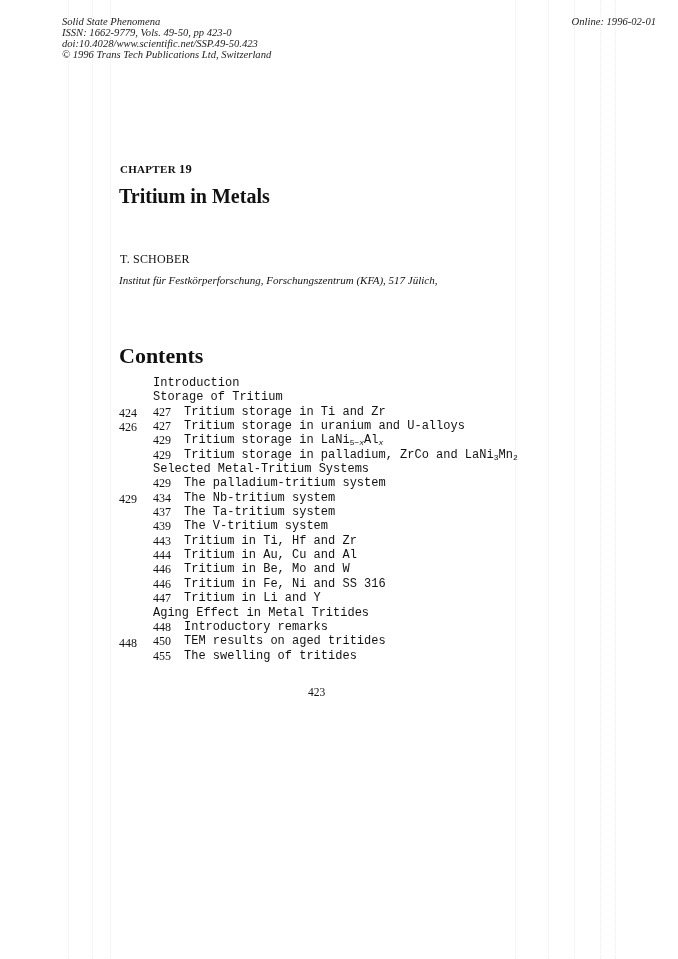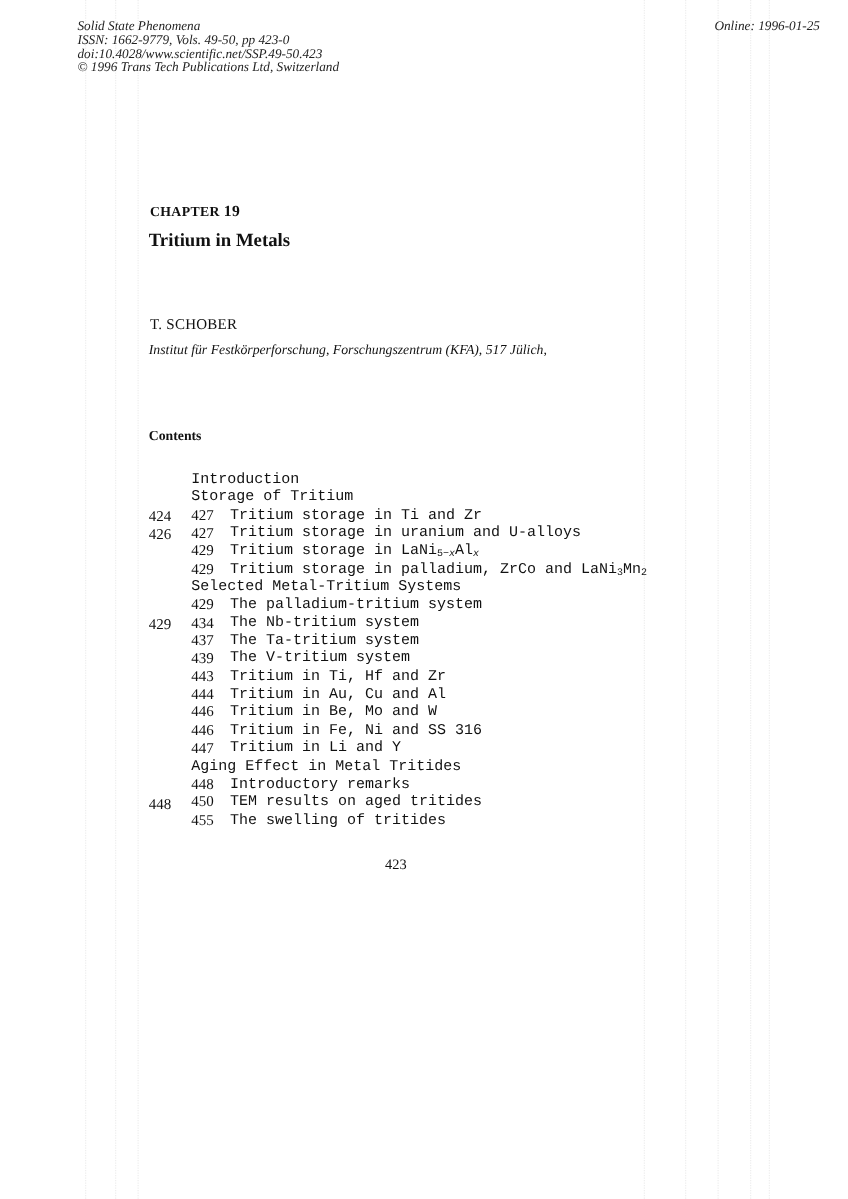--- a/index.html
+++ b/index.html
@@ -3,24 +3,24 @@
 <meta charset="utf-8">
 <style>
   html, body { margin:0; padding:0; background:#fff; }
   body { width:678px; height:959px; position:relative; overflow:hidden; font-family:"Liberation Serif", serif; color:#111; }
   .wm { position:absolute; top:0; bottom:0; width:0; border-left:1px dotted #eee; }
   .hdr { position:absolute; font-style:italic; font-size:10.6px; line-height:11px; color:#222; }
   #hdr-left { left:62px; top:16px; }
   #hdr-right { right:22px; top:16px; }
   #chapter-label { position:absolute; left:120px; top:162px; font-size:11px; font-weight:bold; letter-spacing:0.3px; }
   #chapter-label .num { font-size:12.5px; }
-  #title { position:absolute; left:119px; top:185px; font-size:15px; font-weight:bold; }
+  #title { position:absolute; left:119px; top:185px; font-size:20px; font-weight:bold; }
   #author { position:absolute; left:120px; top:252px; font-size:12px; letter-spacing:0.2px; }
   #affil { position:absolute; left:119px; top:273px; font-size:11px; font-style:italic; line-height:15px;font-family:Liberation Serif, serif; }
-  #contents-title { position:absolute; left:119px; top:343px; font-size:11px; font-weight:bold; }
+  #contents-title { position:absolute; left:119px; top:343px; font-size:22px; font-weight:bold; }
   #toc { position:absolute; left:119px; top:376px; font-size:12px; line-height:14.35px; }
   .toc-row { position:relative; height:14.35px; white-space:nowrap; }
   .toc-row .pg { position:absolute; }
   .toc-row .ttl { position:absolute;font-family:Liberation Mono, monospace; }
   .lvl0 .pg { left:0;margin-top:30px; } .lvl0 .ttl { left:34px; }
   .lvl1 .pg { left:34px; } .lvl1 .ttl { left:65px; }
   sub { font-size:8px; vertical-align:-2px; line-height:0; }
   #page-num { position:absolute; left:308px; top:686px; font-size:11.5px; }
 </style>
 </head>
@@ -34,21 +34,21 @@
 <div class="wm" style="left:574px"></div>
 <div class="wm" style="left:600px"></div>
 <div class="wm" style="left:615px"></div>
 
 <div id="hdr-left" class="hdr">
   <div>Solid State Phenomena</div>
   <div>ISSN: 1662-9779, Vols. 49-50, pp 423-0</div>
   <div>doi:10.4028/www.scientific.net/SSP.49-50.423</div>
   <div>© 1996 Trans Tech Publications Ltd, Switzerland</div>
 </div>
-<div id="hdr-right" class="hdr">Online: 1996-01-25</div>
+<div id="hdr-right" class="hdr">Online: 1996-02-01</div>
 
 <div id="chapter-label">
   <span>CHAPTER</span>
   <span class="num">19</span>
 </div>
 <div id="title">Tritium in Metals</div>
 <div id="author">T. SCHOBER</div>
 <div id="affil">
   <div>Institut für Festkörperforschung, Forschungszentrum (KFA), 517 Jülich,</div>
 </div>

